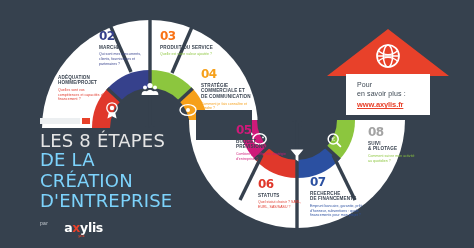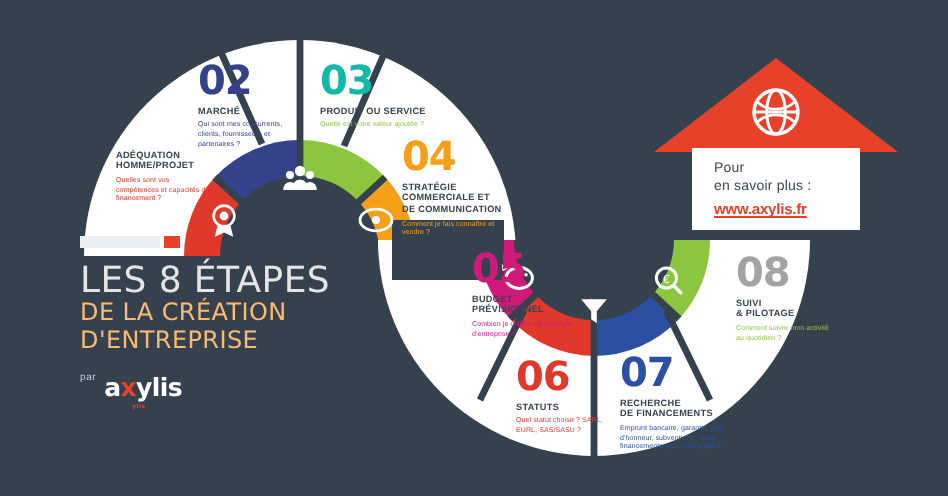--- a/index.html
+++ b/index.html
@@ -9,21 +9,21 @@
     font-family:"Liberation Sans", sans-serif;
     position:relative;
   }
   #stage { position:absolute; inset:0; }
 
   svg.wave { position:absolute; left:0; top:0; width:474px; height:248px; }
 
   
   .seg-txt { position:absolute; color:#3d4853; }
   .seg-num {
-    font-size:20px; font-weight:bold; line-height:1;
+    font-size:12px; font-weight:bold; line-height:1;
     letter-spacing:-0.5px; font-family:"DejaVu Sans", sans-serif;
   }
   .seg-title {
     font-size:4.6px; font-weight:bold; line-height:1.25;
     letter-spacing:0.15px; margin-top:2.5px; color:#394350;
     text-transform:uppercase;
   }
   .seg-desc {
     font-size:3.5px; line-height:1.38; margin-top:1.8px;
     letter-spacing:0.05px;
@@ -38,24 +38,24 @@
   #title-accent:after{
     content:""; position:absolute; right:-10px; top:0;
     width:8px; height:6px; background:#e8412a;
   }
   #title-main {
     font-size:18px; font-weight:normal; color:#e5e5e5;
     letter-spacing:0.2px; line-height:1.08;
     font-family:"DejaVu Sans", sans-serif;
   }
   #title-sub1, #title-sub2 {
-    font-size:12px; color:#fdba74; letter-spacing:0.2px;
+    font-size:18px; color:#7dd3fc; letter-spacing:0.2px;
     line-height:1.12; font-family:"DejaVu Sans", sans-serif;
   }
-  #logo-row { display:flex; align-items:flex-start; gap:4px; margin-top:9px; }
+  #logo-row { display:flex; align-items:flex-start; gap:16px; margin-top:9px; }
   #logo-par { font-size:5px; color:#c6ccd2; padding-bottom:2px; letter-spacing:.3px;}
   #logo-name {
     font-size:12.5px; font-weight:bold; color:#ffffff;
     letter-spacing:-0.3px; position:relative;
     font-family:"DejaVu Sans", sans-serif;
   }
   #logo-name .x-accent { color:#e8412a; }
   #logo-tag {
     position:absolute; left:14px; bottom:-3.5px;
     font-size:3px; color:#e8412a; letter-spacing:.2px; white-space:nowrap;
@@ -201,21 +201,21 @@
     <div class="seg-desc" style="color:#e0382b">Quelles sont vos compétences et capacités de financement ?</div>
   </div>
 
   <div class="seg-txt" style="left:99px; top:30px; width:50px;">
     <div class="seg-num" style="color:#36418c">02</div>
     <div class="seg-title" style="white-space:pre-line">MARCHÉ</div>
     <div class="seg-desc" style="color:#36418c">Qui sont mes concurrents, clients, fournisseurs et partenaires ?</div>
   </div>
 
   <div class="seg-txt" style="left:160px; top:30px; width:56px;">
-    <div class="seg-num" style="color:#14b8a6">03</div>
+    <div class="seg-num" style="color:#f97316">03</div>
     <div class="seg-title" style="white-space:pre-line">PRODUIT OU SERVICE</div>
     <div class="seg-desc" style="color:#8cc63e">Quelle est votre valeur ajoutée ?</div>
   </div>
 
   <div class="seg-txt" style="left:201px; top:68px; width:54px;">
     <div class="seg-num" style="color:#f6a01a">04</div>
     <div class="seg-title" style="white-space:pre-line">STRATÉGIE
 COMMERCIALE ET
 DE COMMUNICATION</div>
     <div class="seg-desc" style="color:#f6a01a">Comment je fais connaître et vendre ?</div>

